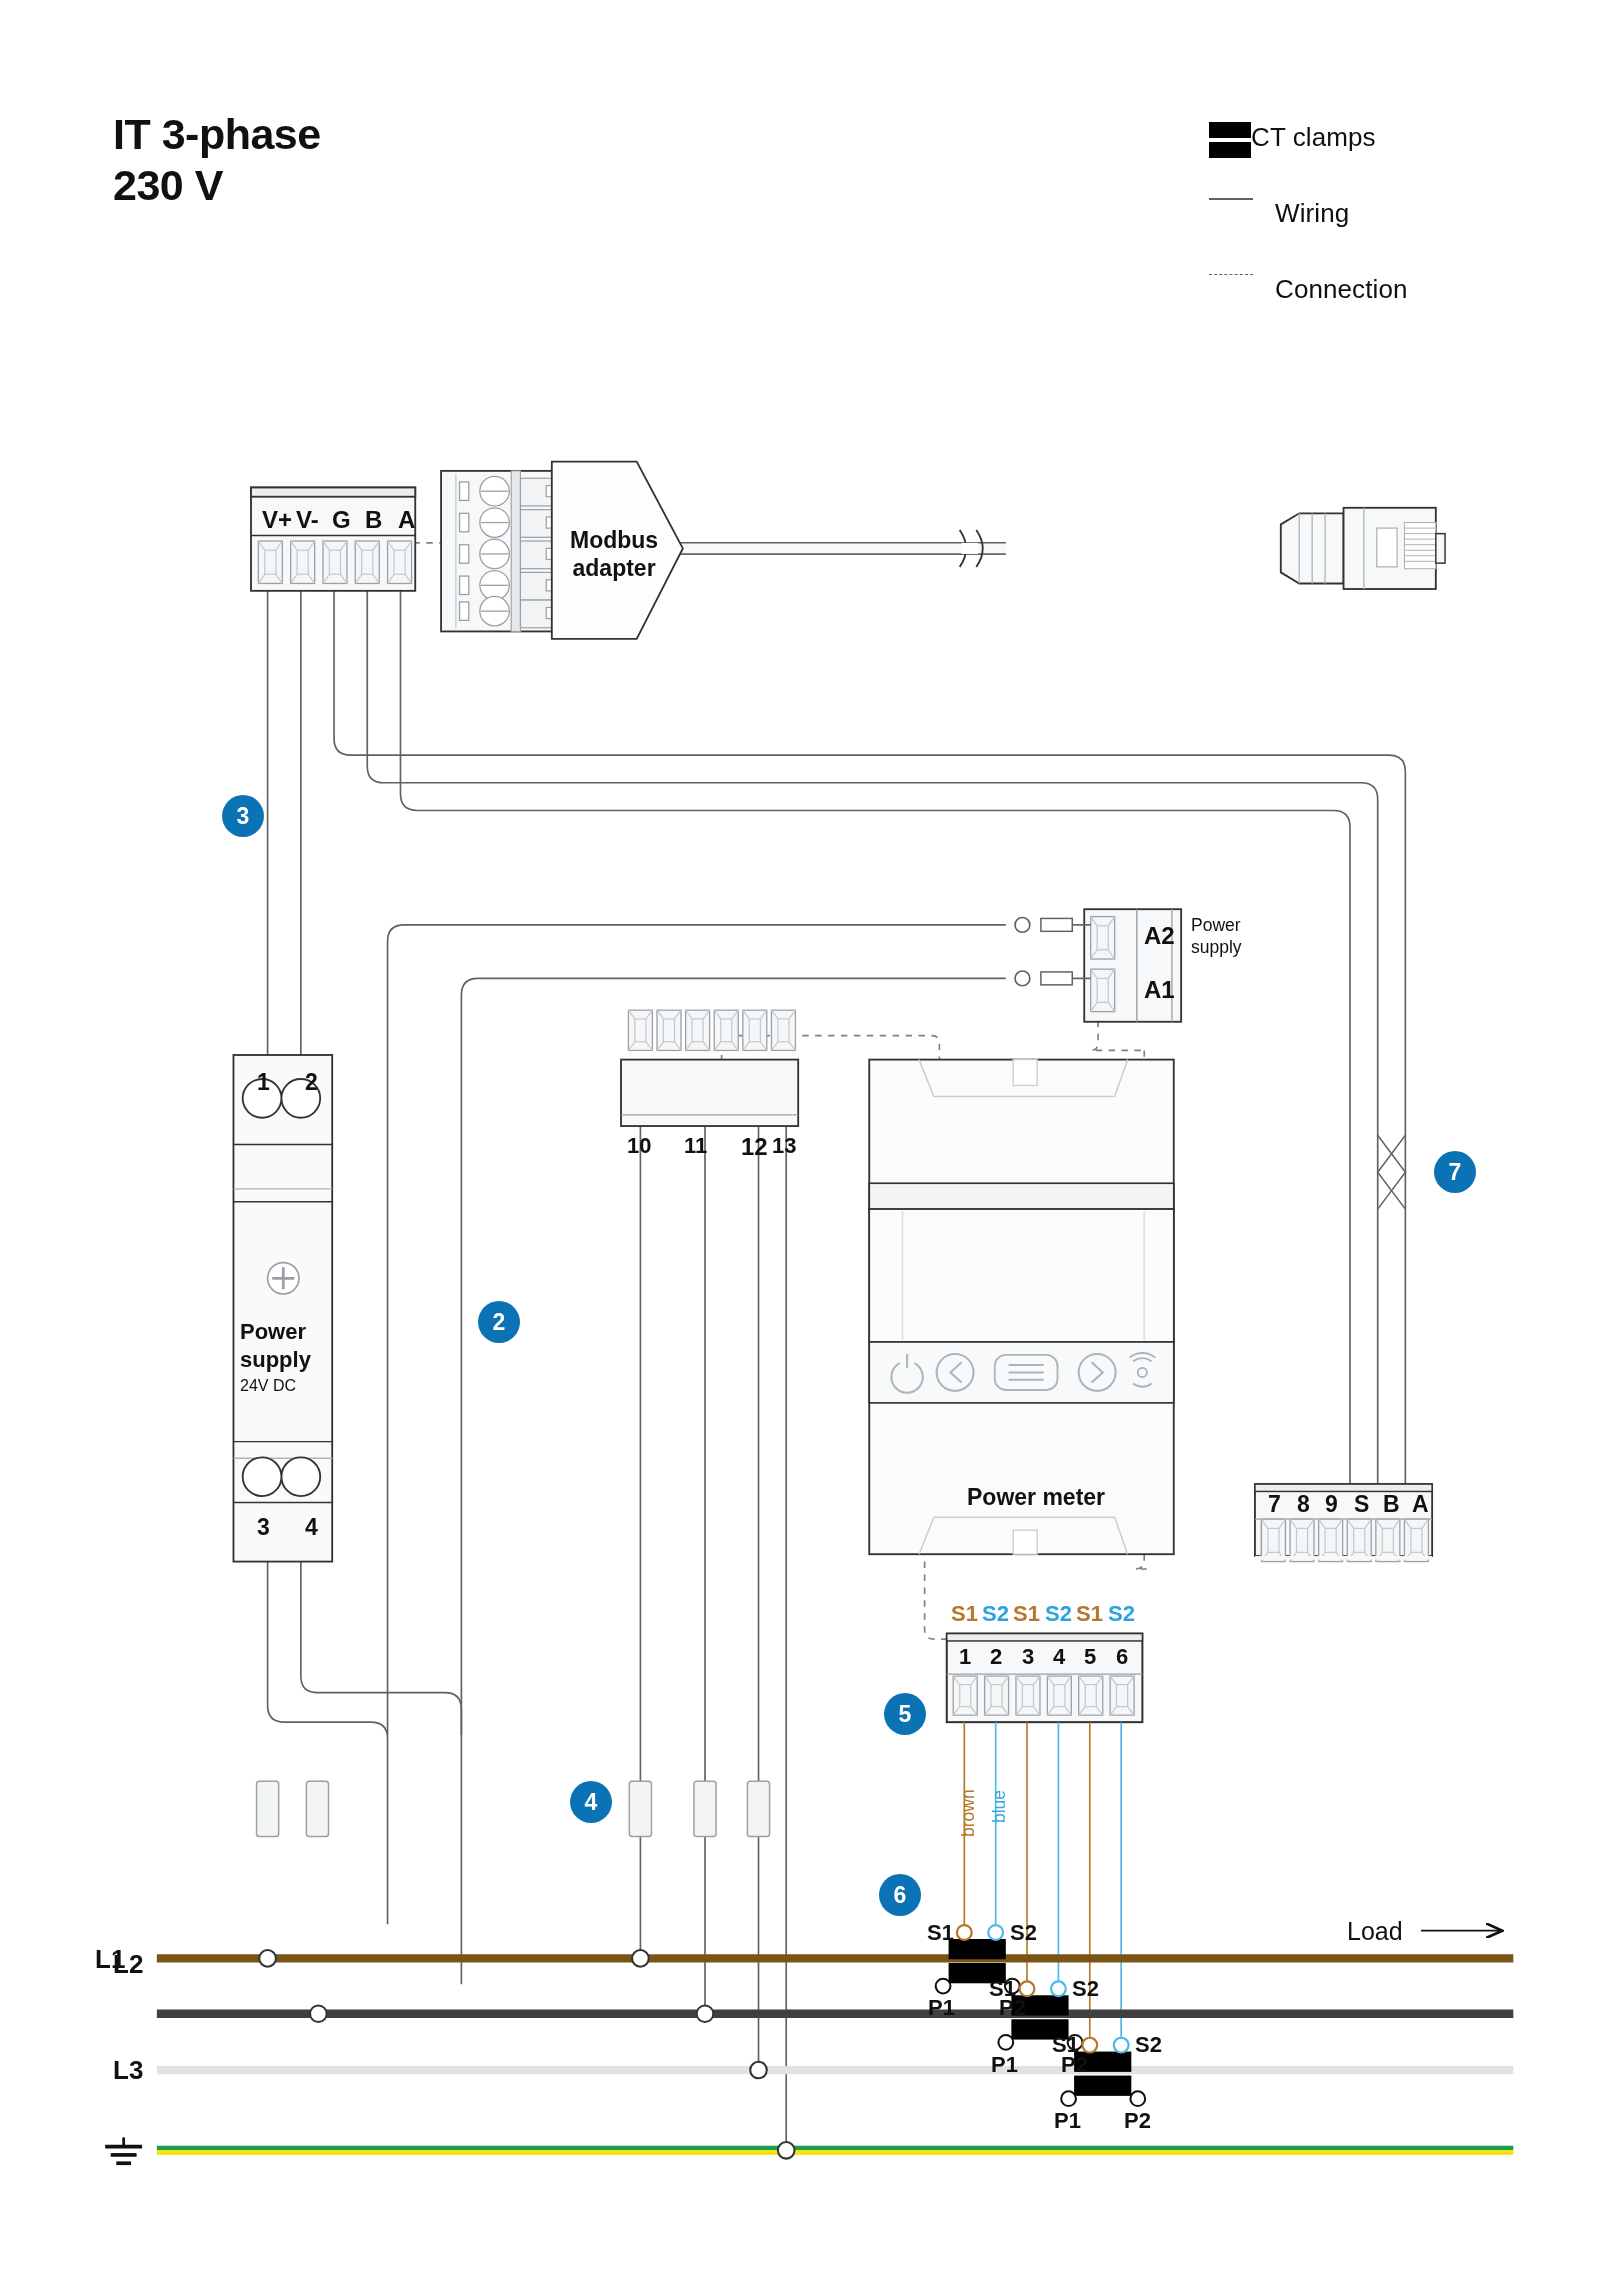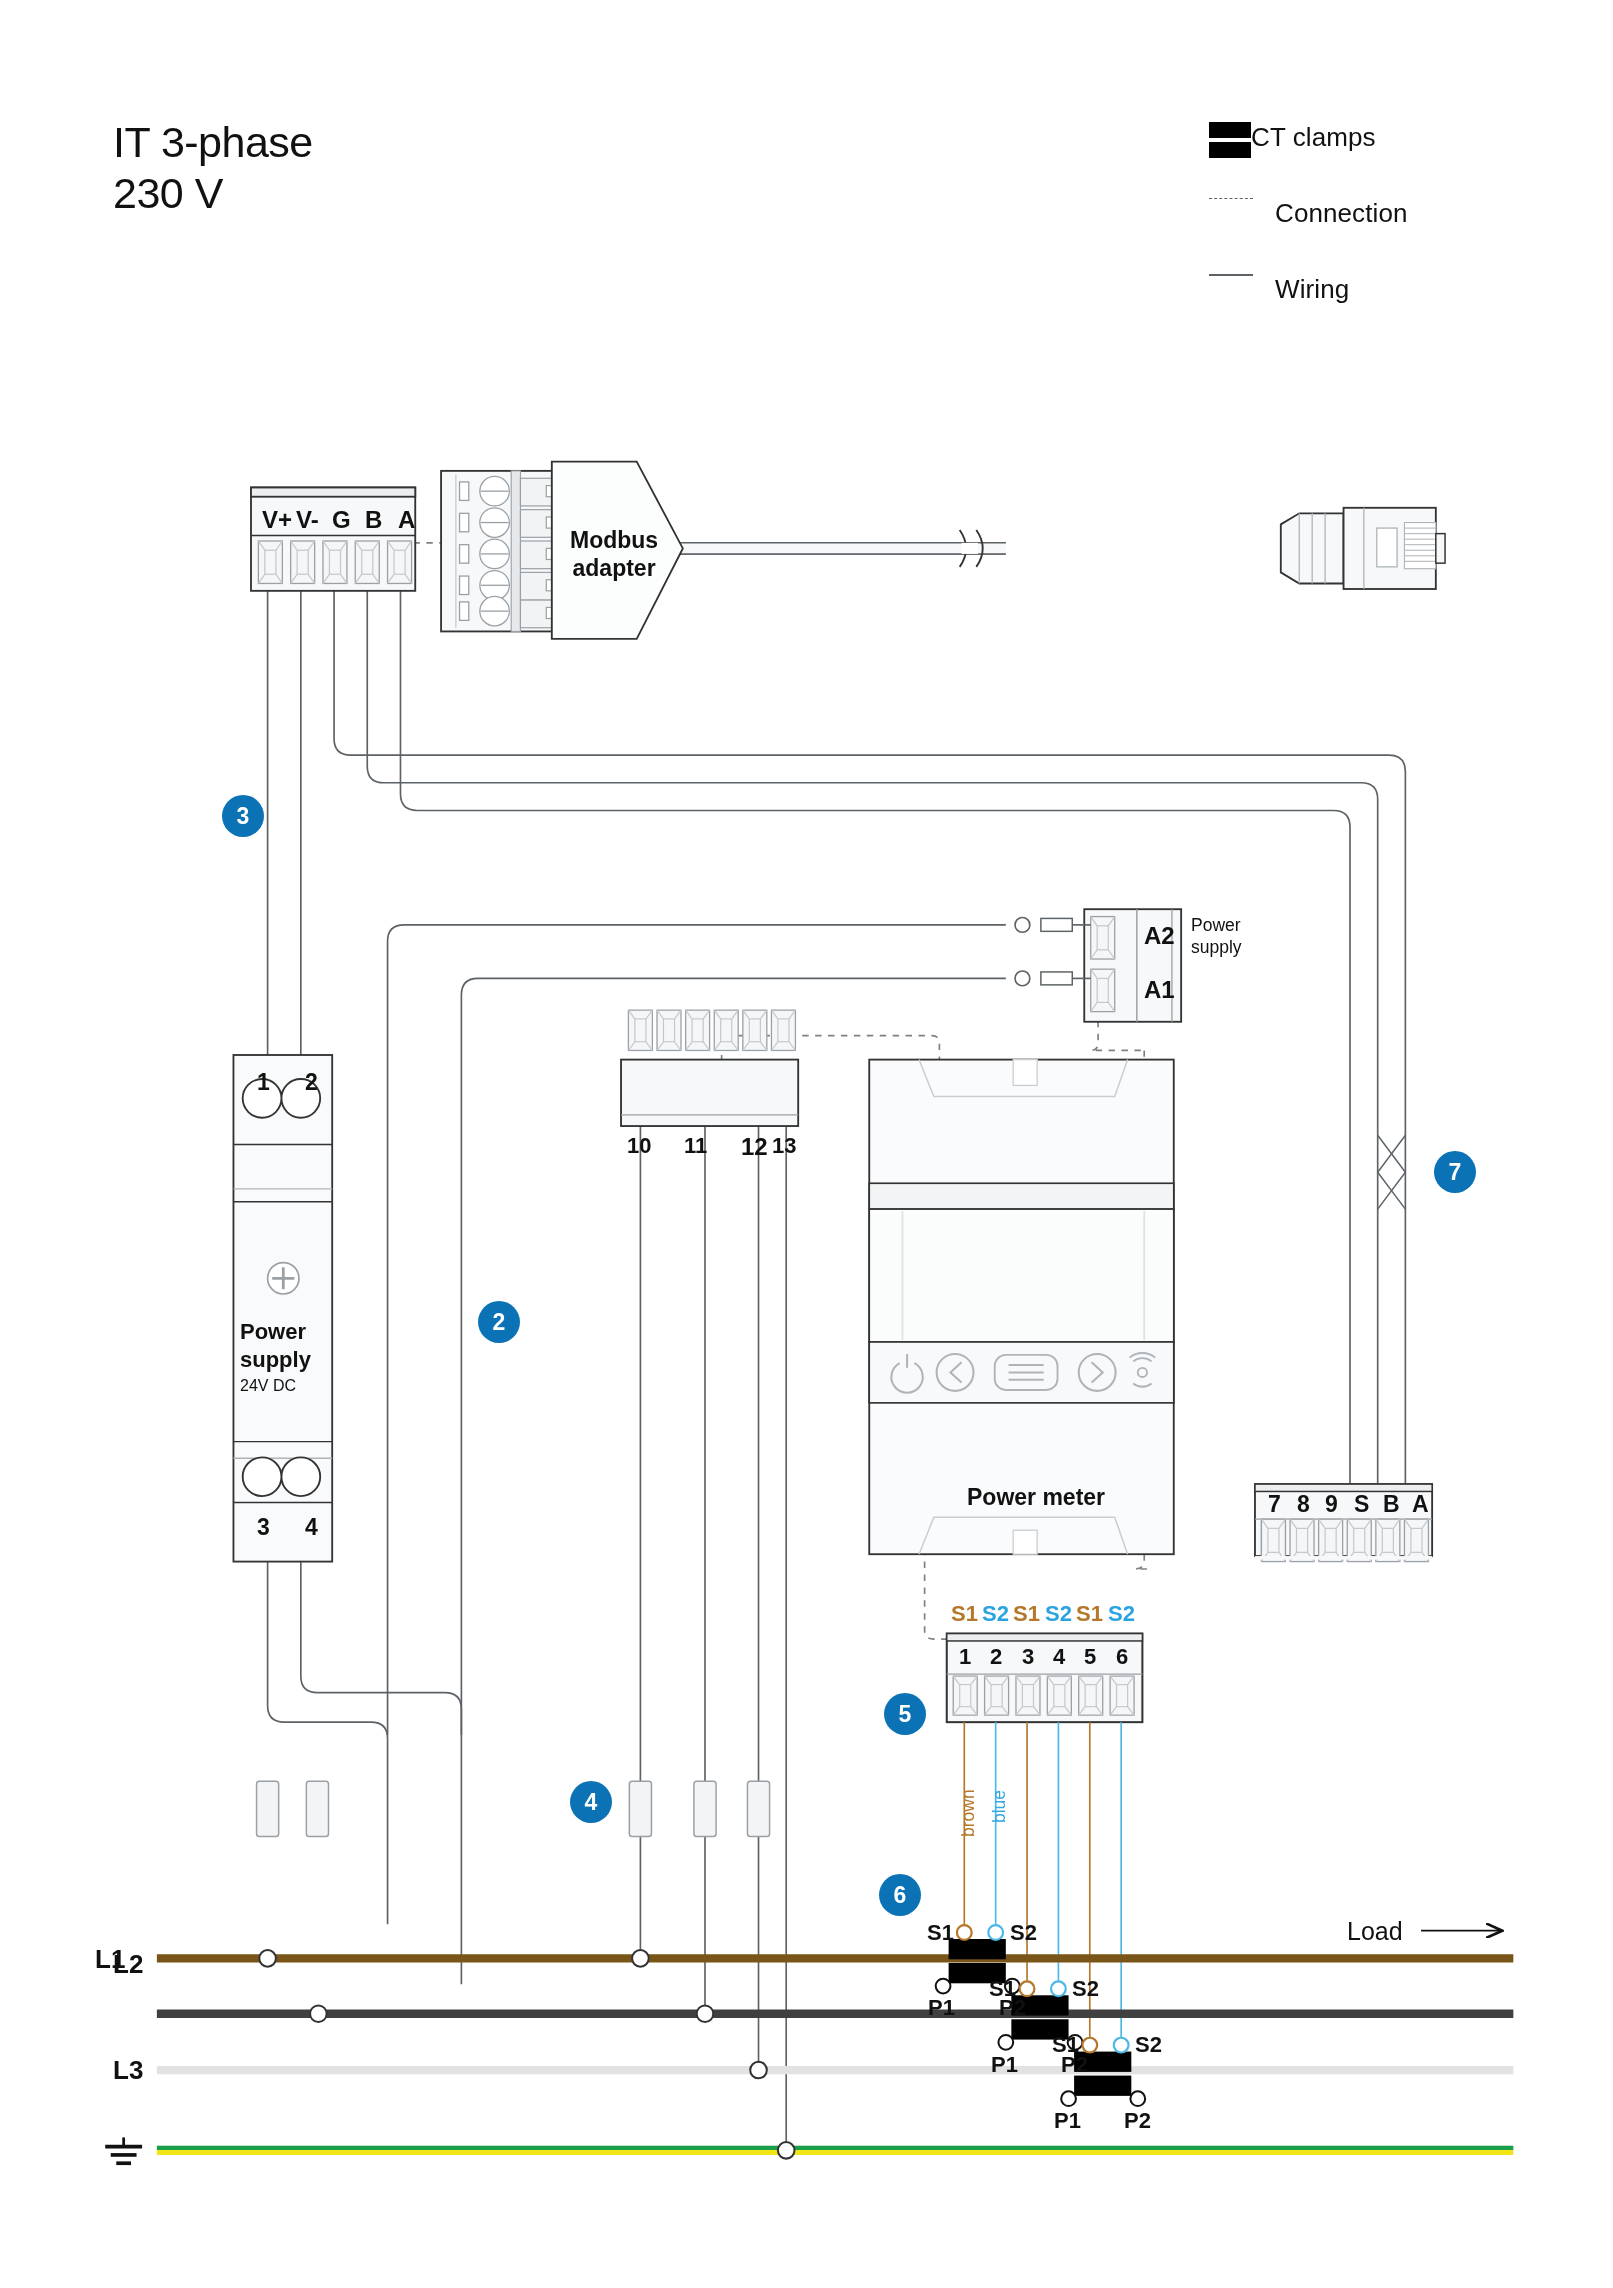--- a/index.html
+++ b/index.html
@@ -9,22 +9,22 @@
     font-family:"Liberation Sans", sans-serif;
     color:#111111;
     -webkit-font-smoothing:antialiased;
   }
   #stage{position:absolute;left:0;top:0;width:1613px;height:2289px;}
   #svgroot{position:absolute;left:0;top:0;width:1613px;height:2289px;}
 
   
   .title{
     position:absolute;left:113px;top:109px;
-    font-size:43px;line-height:51px;font-weight:400;letter-spacing:-0.5px;
-    color:#111;white-space:pre-line;margin-top:8px;
+    font-size:43px;line-height:51px;font-weight:700;letter-spacing:-0.5px;
+    color:#111;white-space:pre-line;
   }
 
   
   .legend{position:absolute;left:1209px;top:122px;width:388px;}
   .legend-row{display:flex;align-items:flex-start;height:48px;margin-bottom:28px;}
   .legend-key{width:66px;display:flex;align-items:center;justify-content:flex-start;}
   .legend-label{font-size:26px;color:#111;letter-spacing:0.1px;}
   .ct-key{width:42px;}
   .ct-bar{width:42px;height:15.7px;background:#000;display:block;}
   .ct-bar.second{margin-top:4.6px;}
@@ -69,29 +69,29 @@
       <div class="legend-key ct-key">
         <div>
             <span class="ct-bar"></span>
             <span class="ct-bar second"></span>
           </div>
       </div>
       <div class="legend-label">CT clamps</div>
     </div>
     <div class="legend-row">
       <div class="legend-key">
+          <span class="line-key"></span>
+        </div>
+      <div class="legend-label">Wiring</div>
+    </div>
+    <div class="legend-row">
+      <div class="legend-key">
           <span class="dash-key"></span>
         </div>
       <div class="legend-label">Connection</div>
-    </div>
-    <div class="legend-row">
-      <div class="legend-key">
-          <span class="line-key"></span>
-        </div>
-      <div class="legend-label">Wiring</div>
     </div>
   </div>
 
   <svg id="svgroot" viewBox="0 0 1748 2480" xmlns="http://www.w3.org/2000/svg">
     <defs>
       <marker id="arrowhead" markerWidth="11" markerHeight="9" refX="10" refY="4.5" orient="auto">
         <polyline points="0,0 10,4.5 0,9" fill="none" stroke="#111" stroke-width="1.6"></polyline>
       </marker>
       <linearGradient id="earthGrad" x1="0" y1="0" x2="0" y2="1">
         <stop offset="0%" stop-color="#1a9e4b"></stop>

